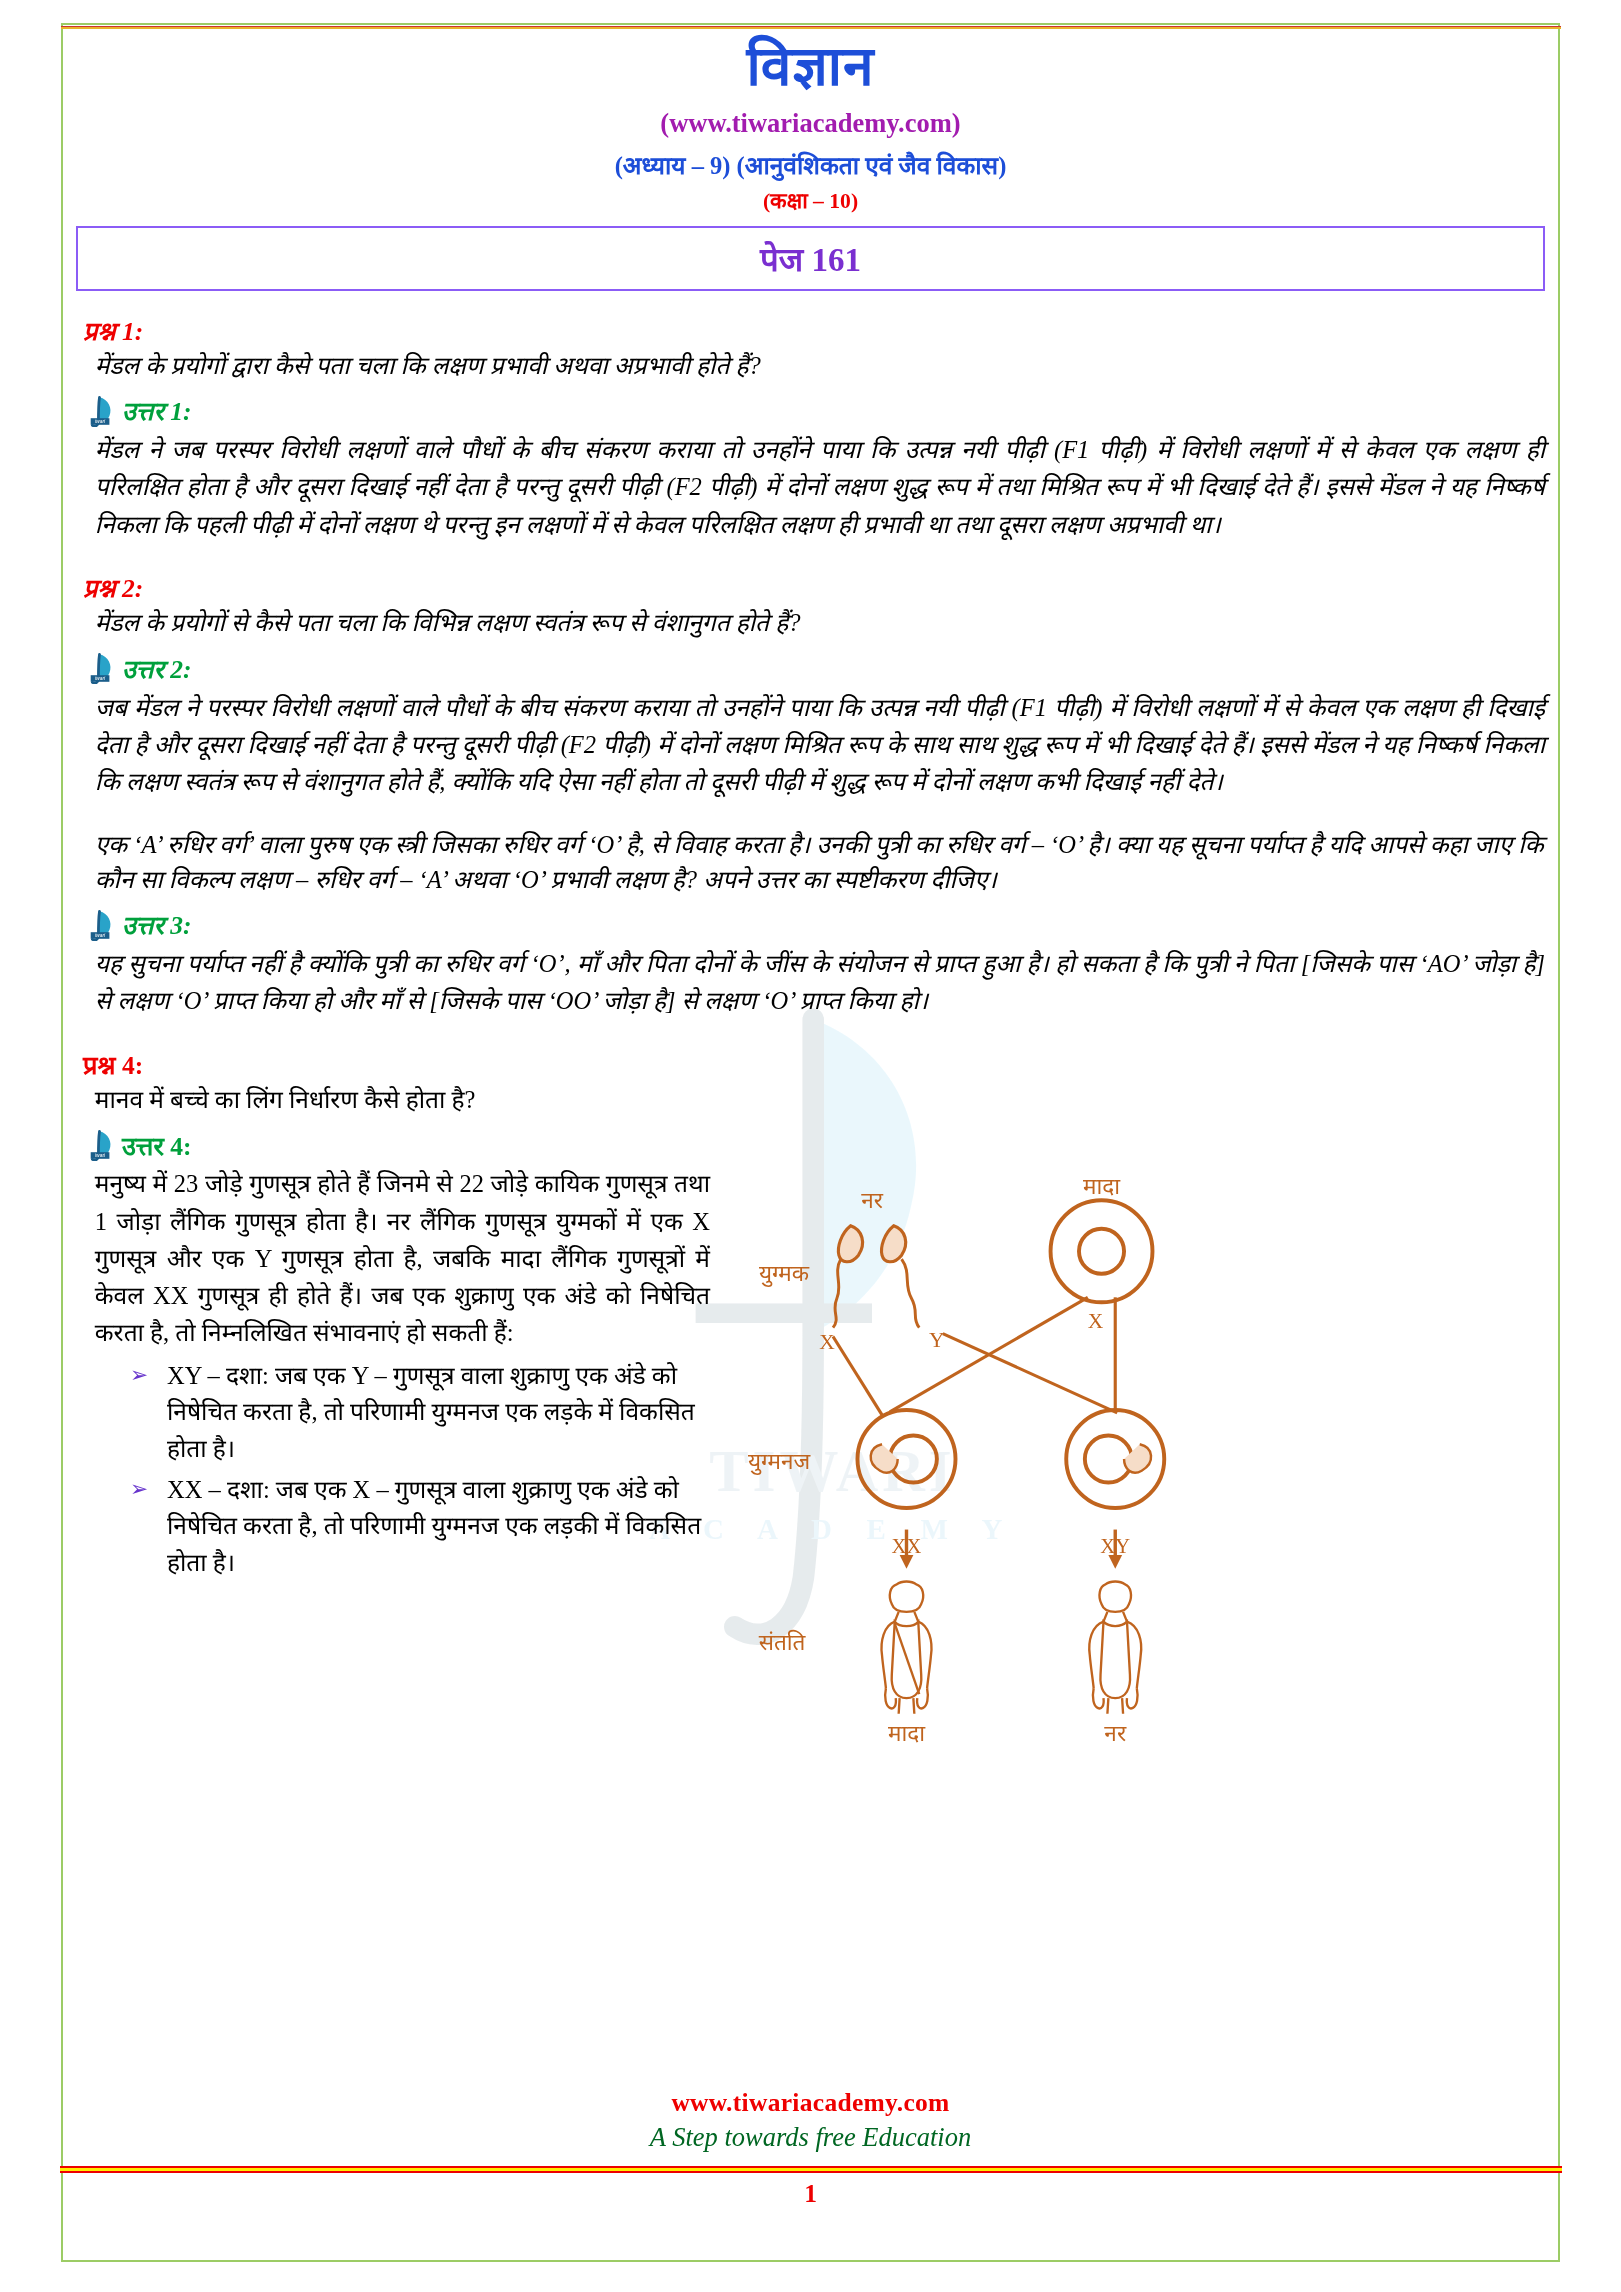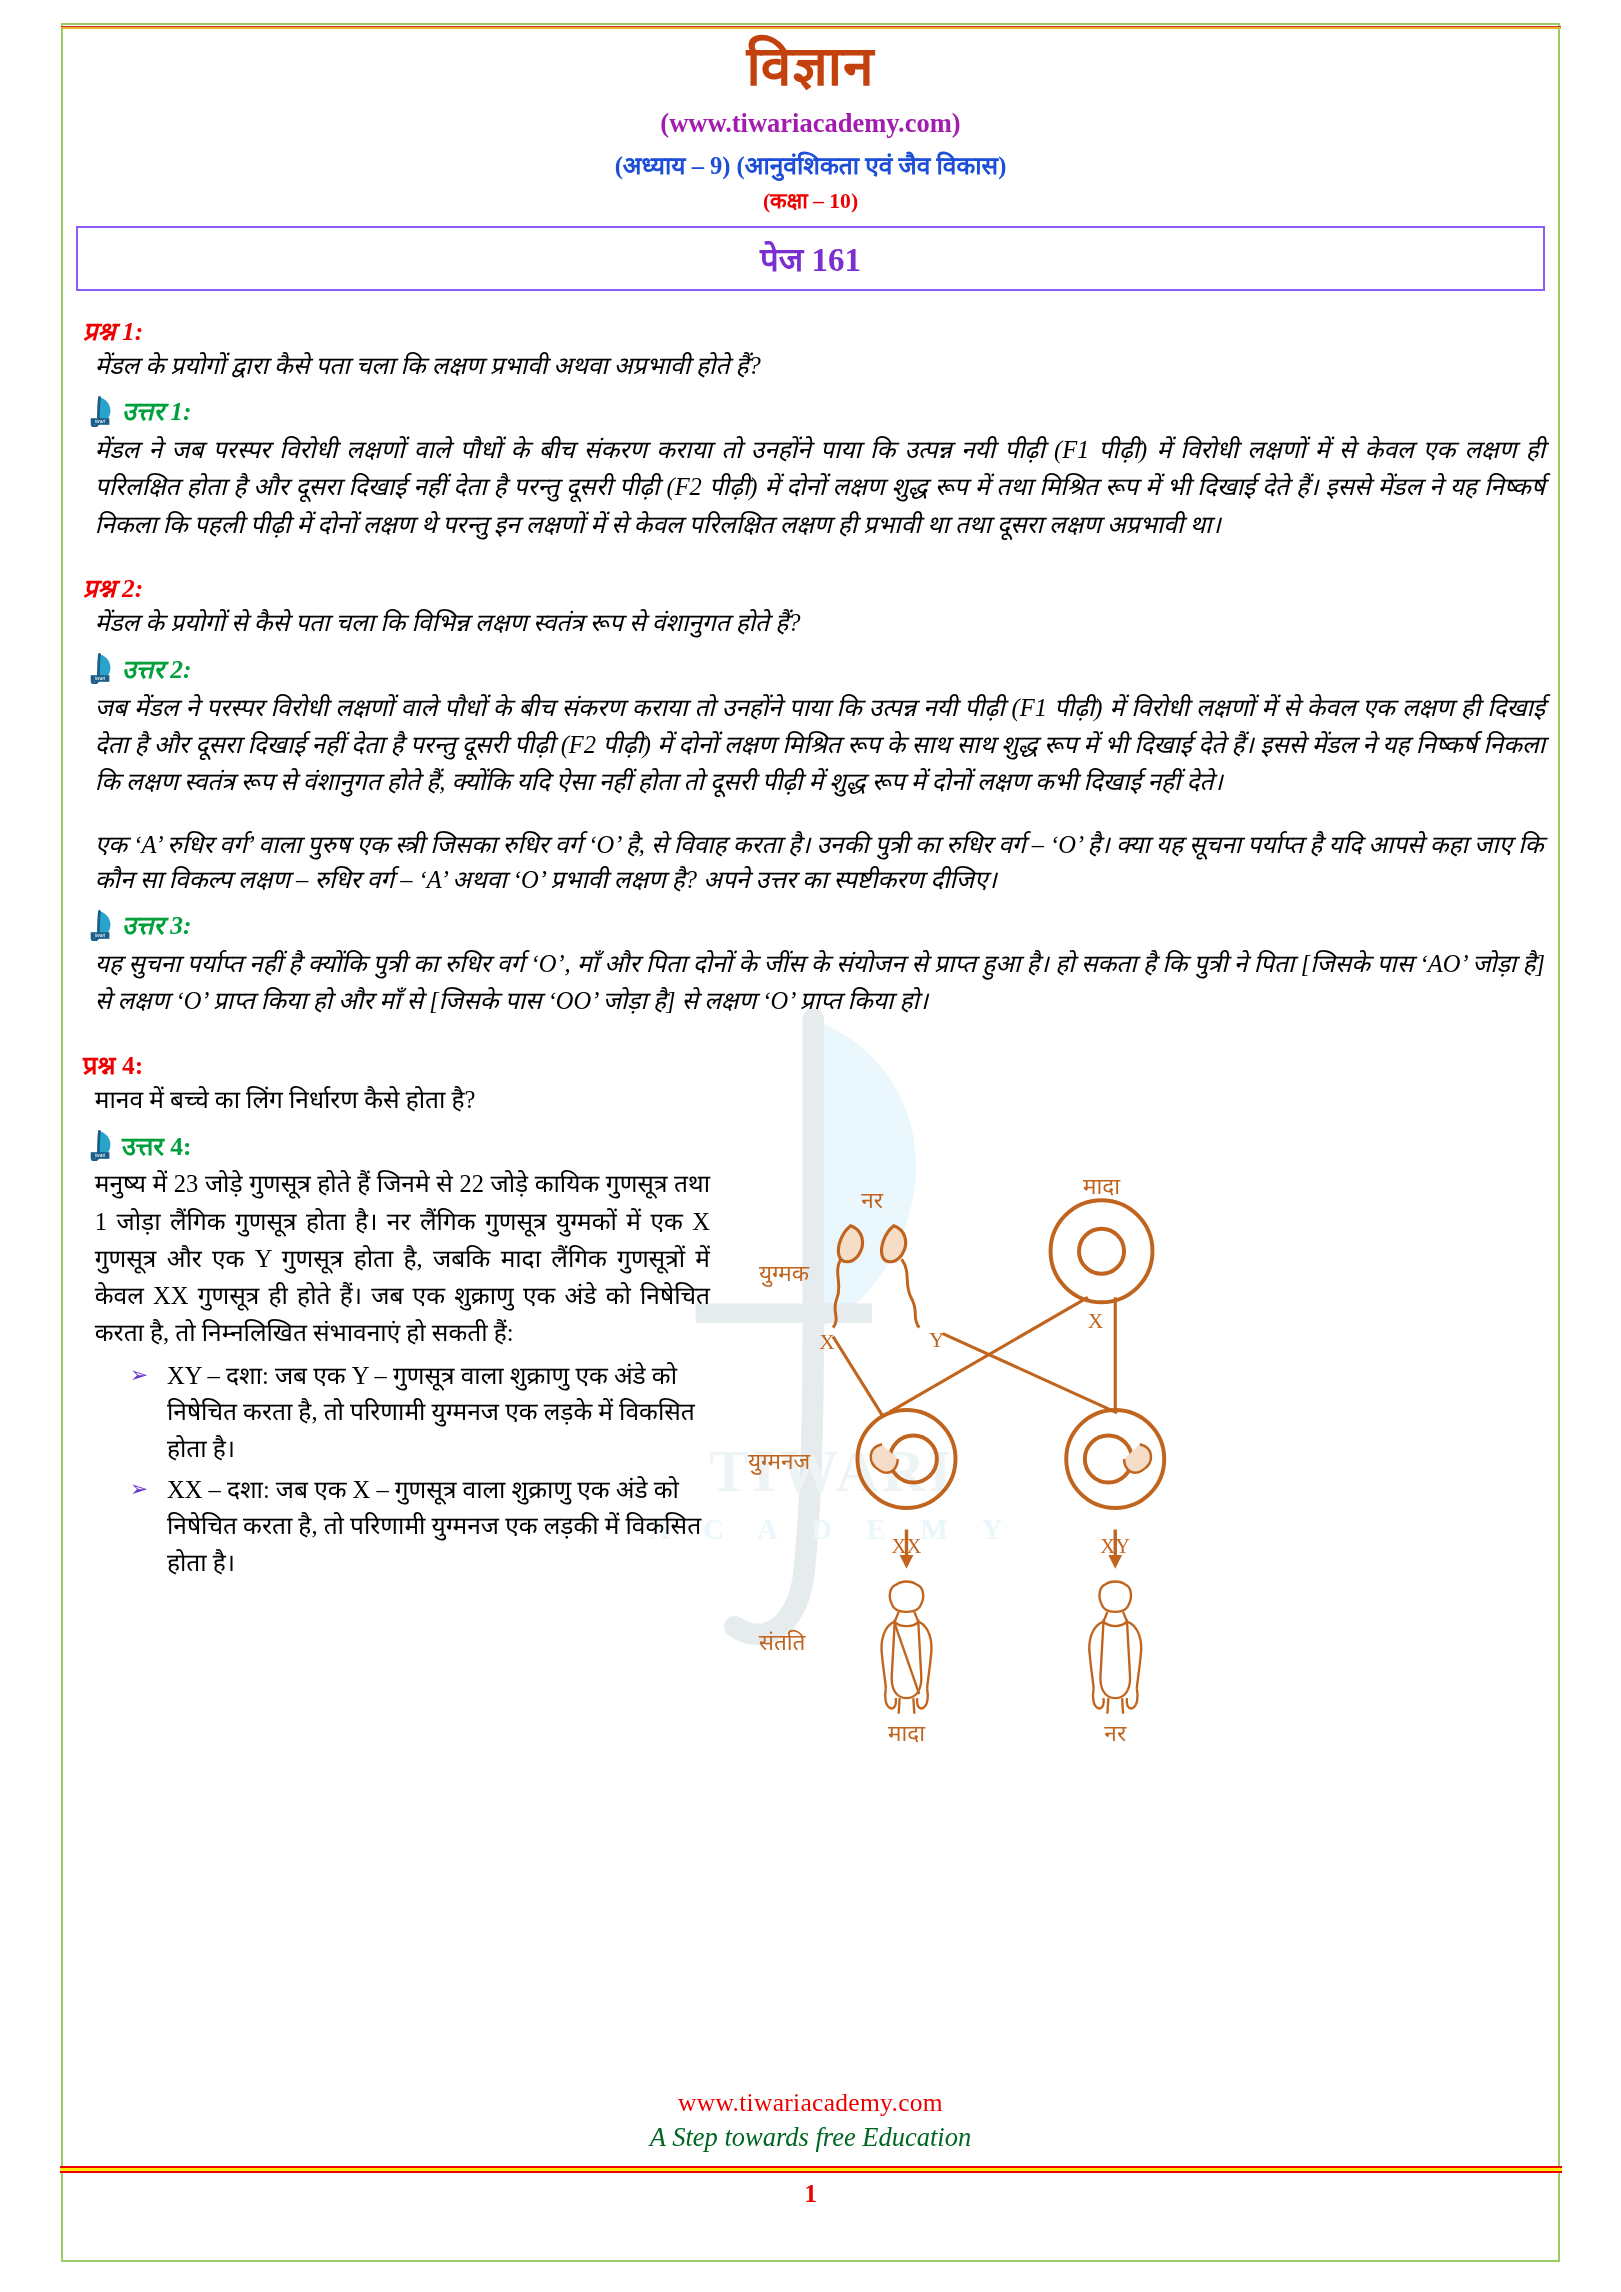--- a/index.html
+++ b/index.html
@@ -31,21 +31,21 @@
     position:absolute;left:49px;top:461px;width:431px;text-align:center;
     font-family:"Liberation Serif",serif;font-weight:bold;
     font-size:59px;letter-spacing:3.9px;color:#dfe9ef;line-height:1.05;
   }
   .wm-sub{
     font-size:29px;letter-spacing:13.7px;color:#d8eef8;
   }
   .content{position:relative;z-index:2;}
   
   .h-title{
-    text-align:center;color:#c2410c;font-weight:bold;
+    text-align:center;color:#1d4ed8;font-weight:bold;
     font-size:55px;line-height:1;letter-spacing:1px;
     margin:0;padding-top:39px;
     font-family:"Liberation Serif","DejaVu Serif",serif;
   }
   .h-site{
     text-align:center;color:#a21caf;font-weight:bold;font-size:26.5px;
     margin-top:13.7px;letter-spacing:0px;
   }
   .h-chapter{
     text-align:center;color:#1d4ed8;font-weight:bold;font-size:24.5px;
@@ -88,21 +88,21 @@
     padding-left:37px;margin-bottom:3.9px;text-align:left;
   }
   ul.bullets li::before{
     content:"\27A2";position:absolute;left:0;top:1px;
     color:#6633cc;font-size:21.6px;
   }
   
   .footer{
     position:absolute;left:0;right:0;bottom:84px;text-align:center;
   }
-  .f-url{color:#ee0000;font-weight:normal;font-size:25.5px;letter-spacing:0.3px;}
+  .f-url{color:#ee0000;font-weight:bold;font-size:25.5px;letter-spacing:0.3px;}
   .f-tag{
     color:#006622;font-size:26.5px;margin-top:3.9px;
     font-family:"Liberation Serif",serif;font-style:italic;
   }
   .f-rule{
     margin:13.7px auto 0 auto;width:1502px;height:6.9px;
     background:linear-gradient(to bottom,#ee0000 0 2px,#ffee00 2px 4.9px,#ee0000 4.9px 6.9px);
   }
   .f-pageno{color:#ee0000;font-weight:bold;font-size:25.5px;margin-top:5.9px;}
 </style>

